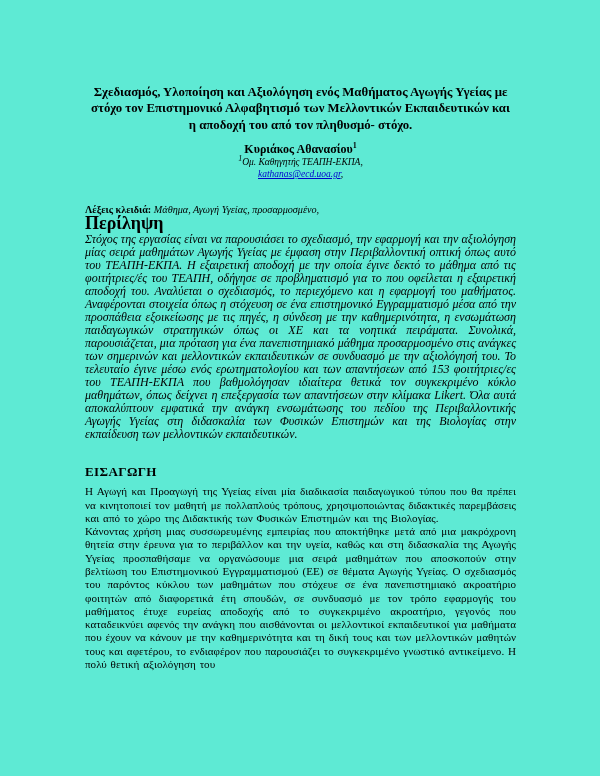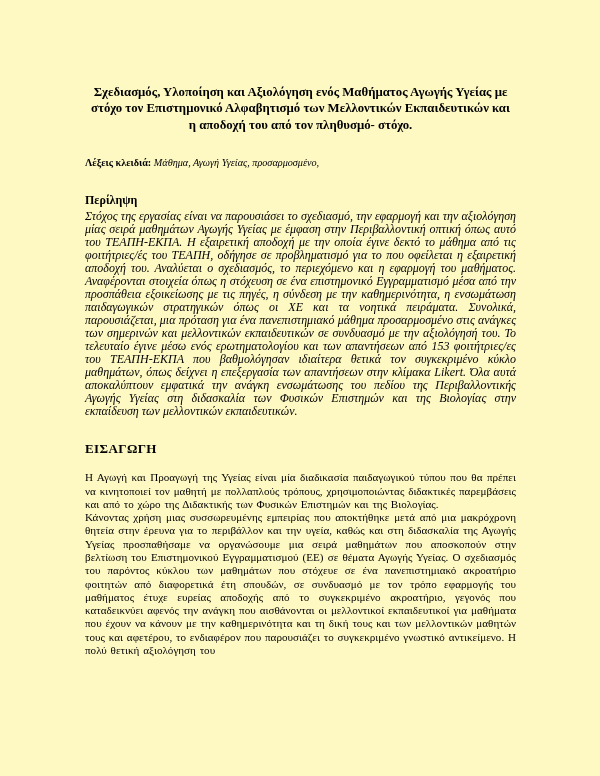--- a/index.html
+++ b/index.html
@@ -4,21 +4,21 @@
 <style>
   html, body {
     margin: 0;
     padding: 0;
     background: #ffffff;
   }
   .page {
     position: relative;
     width: 600px;
     height: 776px;
-    background: #fef9c3;
+    background: #5eead4;
     font-family: "Liberation Serif", "DejaVu Serif", serif;
     color: #000000;
     overflow: hidden;
     box-sizing: border-box;
   }
   .content {
     position: absolute;
     left: 85px;
     top: 84px;
     width: 431px;
@@ -65,22 +65,21 @@
     line-height: 13px;
   }
   .keywords-label {
     font-weight: bold;
     font-style: normal;
   }
   .keywords-text {
     font-style: italic;
   }
   .abstract-heading {
-    margin-top: 24px;
-    font-size: 12px;
+    font-size: 18px;
     font-weight: bold;
     line-height: 14px;
   }
   .abstract-body {
     margin-top: 3px;
     font-size: 12px;
     font-style: italic;
     line-height: 13px;
     text-align: justify;
   }
@@ -92,31 +91,36 @@
     letter-spacing: 0.4px;
   }
   .intro-paragraph {
     margin: 0;
     font-size: 11.1px;
     line-height: 13.3px;
     text-align: justify;
     word-spacing: 1px;
   }
   .intro-block {
-    margin-top: 15px;
+    margin-top: 6px;
   }
 </style>
 </head>
 <body>
 
 <div class="page">
   <div class="content">
 
     <div class="paper-title">Σχεδιασμός, Υλοποίηση και Αξιολόγηση ενός Μαθήματος Αγωγής Υγείας με στόχο τον Επιστημονικό Αλφαβητισμό των Μελλοντικών Εκπαιδευτικών και η αποδοχή του από τον πληθυσμό- στόχο.</div>
 
+    <div class="author-block">
+      <div class="author-name"><span>Κυριάκος Αθανασίου</span><sup>1</sup></div>
+      <div class="affiliation"><sup>1</sup><span>Ομ. Καθηγητής ΤΕΑΠΗ-ΕΚΠΑ,</span></div>
+      <div class="email-line"><span class="email-link">kathanas@ecd.uoa.gr</span><span>,</span></div>
+    </div>
 
     <div class="keywords-line">
       <span class="keywords-label">Λέξεις κλειδιά:</span>
       <span class="keywords-text">Μάθημα, Αγωγή Υγείας, προσαρμοσμένο,</span>
     </div>
 
     <div class="abstract-heading">Περίληψη</div>
 
     <div class="abstract-body">Στόχος της εργασίας είναι να παρουσιάσει το σχεδιασμό, την εφαρμογή και την αξιολόγηση μίας σειρά μαθημάτων Αγωγής Υγείας με έμφαση στην Περιβαλλοντική οπτική όπως αυτό του ΤΕΑΠΗ-ΕΚΠΑ. Η εξαιρετική αποδοχή με την οποία έγινε δεκτό το μάθημα από τις φοιτήτριες/ές του ΤΕΑΠΗ, οδήγησε σε προβληματισμό για το που οφείλεται η εξαιρετική αποδοχή του. Αναλύεται ο σχεδιασμός, το περιεχόμενο και η εφαρμογή του μαθήματος. Αναφέρονται στοιχεία όπως η στόχευση σε ένα επιστημονικό Εγγραμματισμό μέσα από την προσπάθεια εξοικείωσης με τις πηγές, η σύνδεση με την καθημερινότητα, η ενσωμάτωση παιδαγωγικών στρατηγικών όπως οι ΧΕ και τα νοητικά πειράματα. Συνολικά, παρουσιάζεται, μια πρόταση για ένα πανεπιστημιακό μάθημα προσαρμοσμένο στις ανάγκες των σημερινών και μελλοντικών εκπαιδευτικών σε συνδυασμό με την αξιολόγησή του. Το τελευταίο έγινε μέσω ενός ερωτηματολογίου και των απαντήσεων από 153 φοιτήτριες/ες του ΤΕΑΠΗ-ΕΚΠΑ που βαθμολόγησαν ιδιαίτερα θετικά τον συγκεκριμένο κύκλο μαθημάτων, όπως δείχνει η επεξεργασία των απαντήσεων στην κλίμακα Likert. Όλα αυτά αποκαλύπτουν εμφατικά την ανάγκη ενσωμάτωσης του πεδίου της Περιβαλλοντικής Αγωγής Υγείας στη διδασκαλία των Φυσικών Επιστημών και της Βιολογίας στην εκπαίδευση των μελλοντικών εκπαιδευτικών.</div>
 

